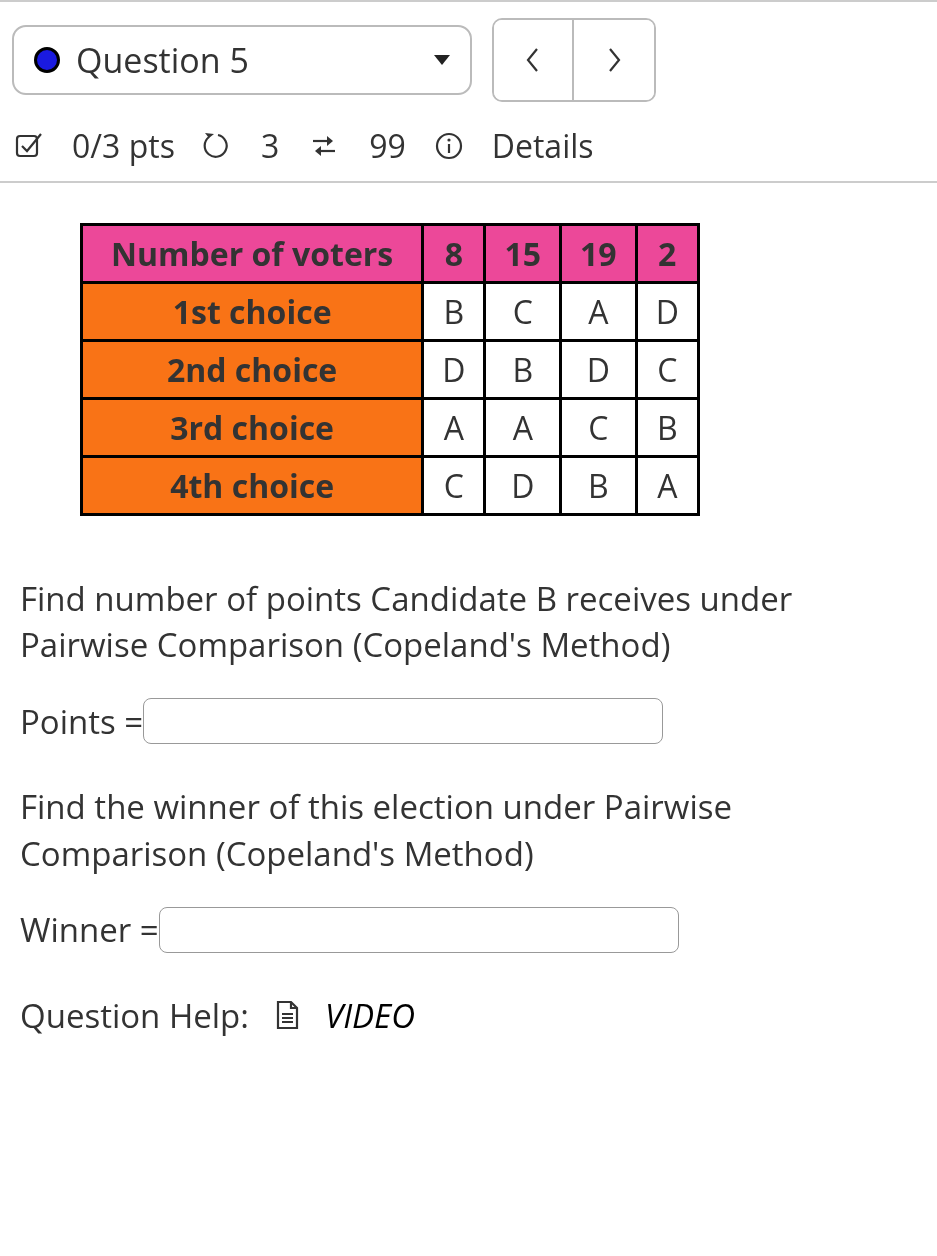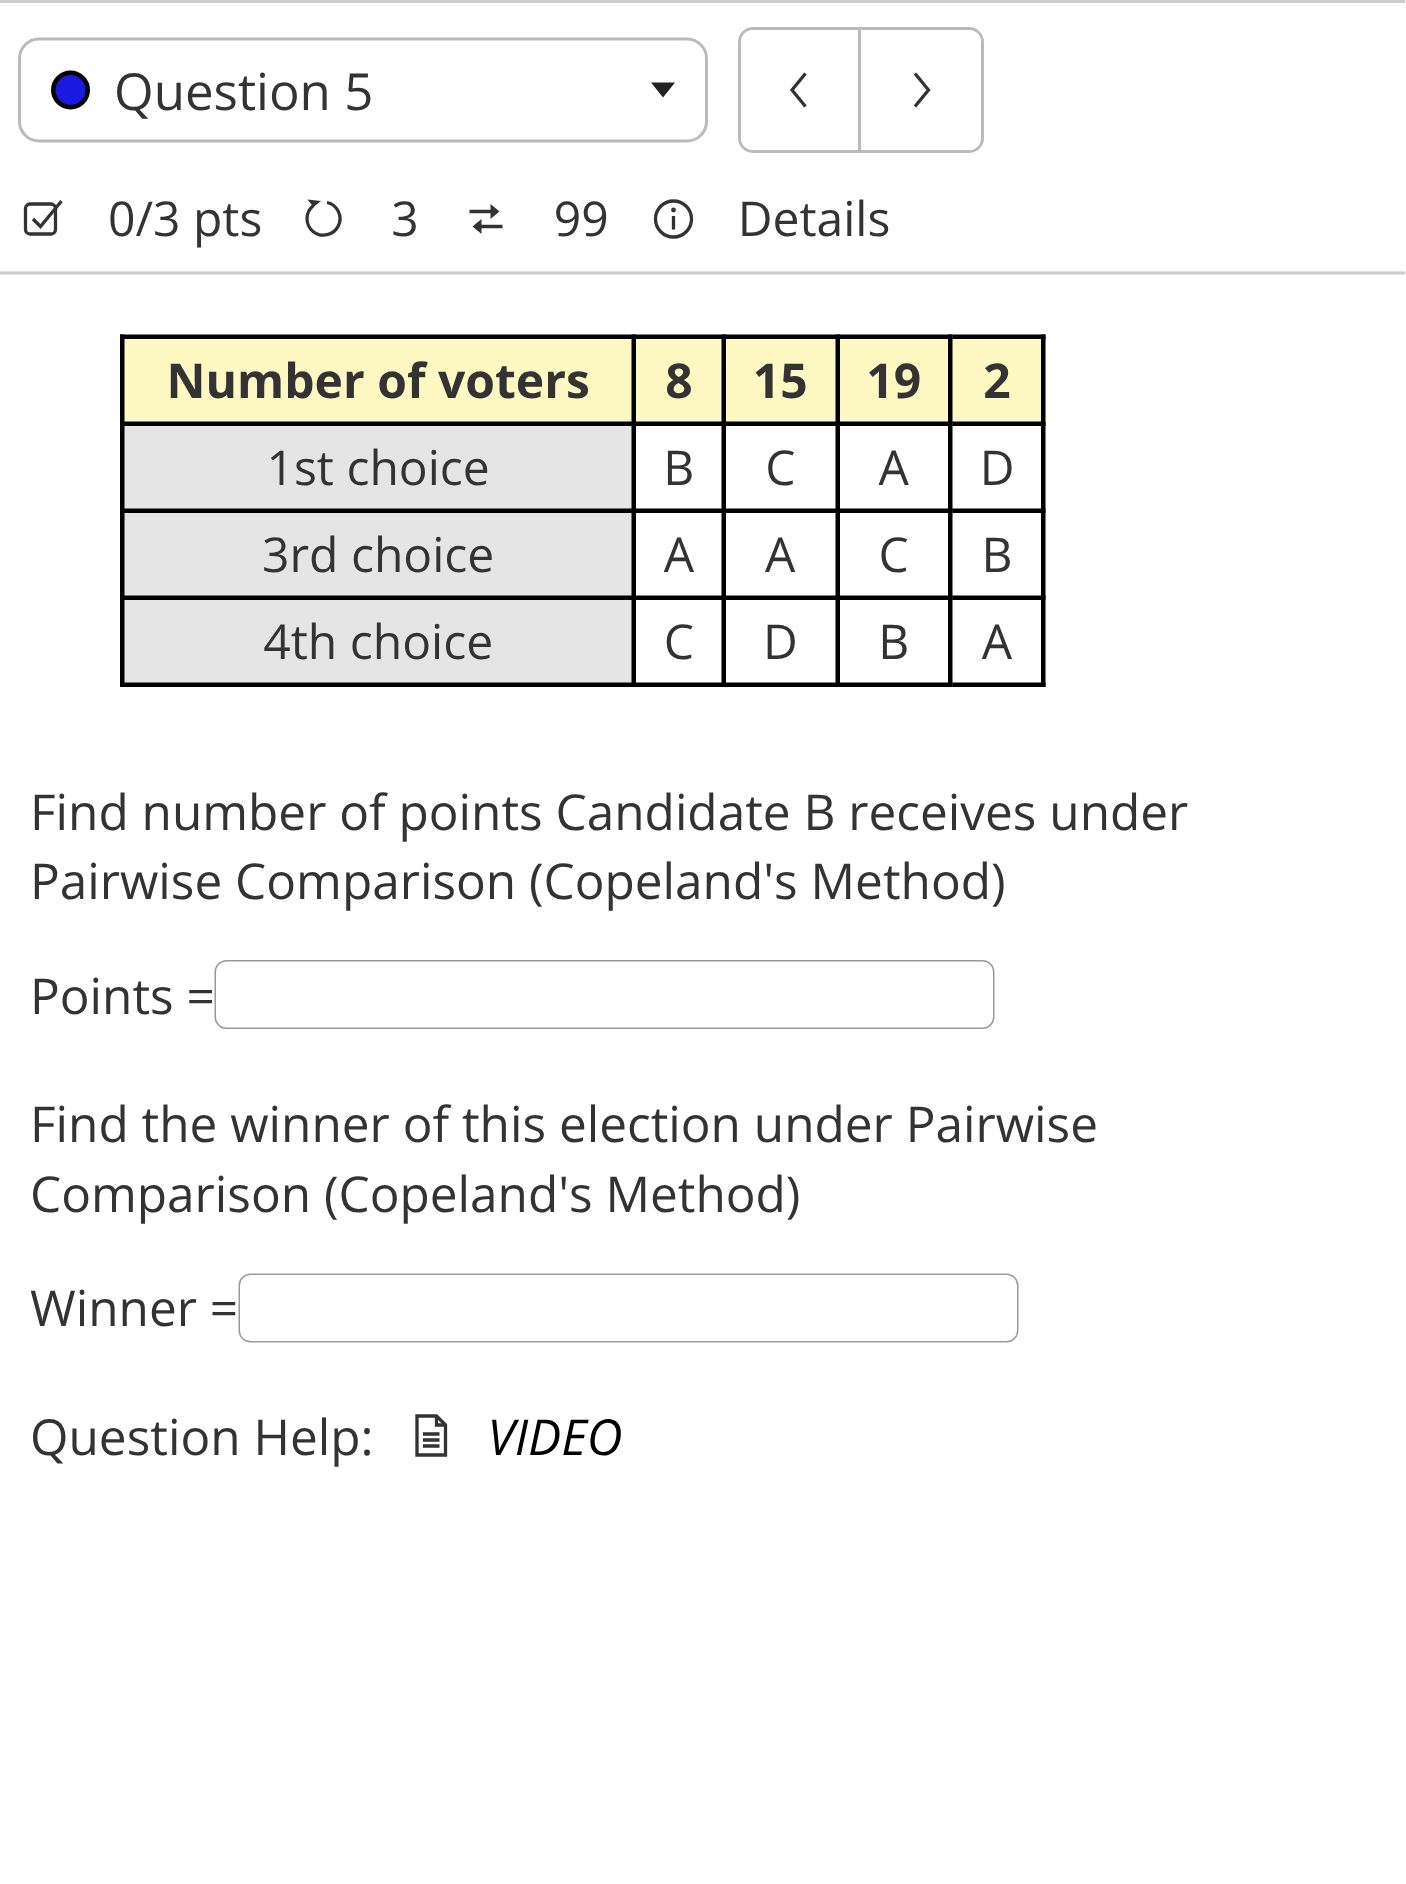--- a/index.html
+++ b/index.html
@@ -88,26 +88,26 @@
       border-collapse: collapse;
       margin: 20px 0 20px 60px;
     }
     table.prefs th, table.prefs td {
       border: 3px solid #000;
       padding: 6px 18px;
       text-align: center;
       font-size: 32px;
     }
     table.prefs th.rowlabel {
-      background: #e5e5e5;
-      font-weight: normal;
+      background: #f97316;
+      font-weight: bold;
       padding: 6px 28px;
     }
     table.prefs .header-row th {
-      background: #fef9c3;
+      background: #ec4899;
       font-weight: bold;
     }
     .question-text {
       font-size: 33px;
       line-height: 1.4;
       margin: 60px 0 30px 0;
     }
     .answer-row {
       font-size: 33px;
       margin: 30px 0 40px 0;
@@ -203,20 +203,27 @@
       <th>2</th>
     </tr>
     <tr>
       <th class="rowlabel">1st choice</th>
       <td>B</td>
       <td>C</td>
       <td>A</td>
       <td>D</td>
     </tr>
     <tr>
+      <th class="rowlabel">2nd choice</th>
+      <td>D</td>
+      <td>B</td>
+      <td>D</td>
+      <td>C</td>
+    </tr>
+    <tr>
       <th class="rowlabel">3rd choice</th>
       <td>A</td>
       <td>A</td>
       <td>C</td>
       <td>B</td>
     </tr>
     <tr>
       <th class="rowlabel">4th choice</th>
       <td>C</td>
       <td>D</td>

